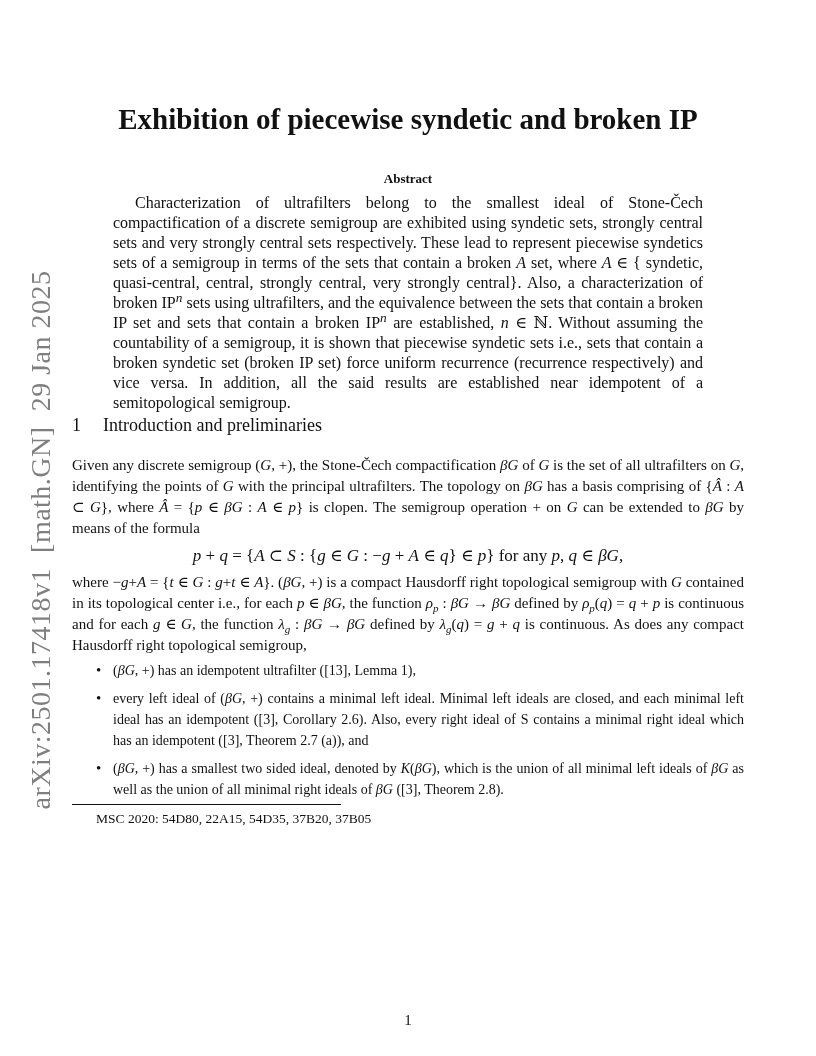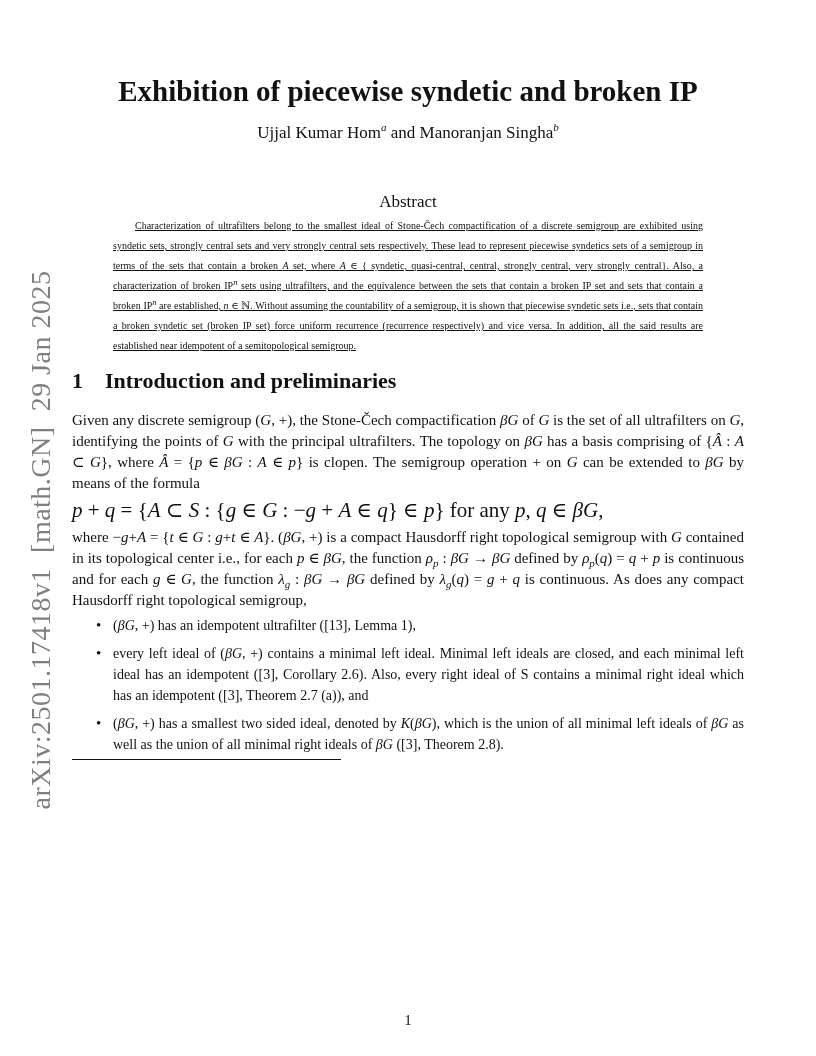--- a/index.html
+++ b/index.html
@@ -24,66 +24,65 @@
     font-size: 28px;
     color: #7f7f7f;
     letter-spacing: 0.5px;
   }
   .content {
     position: absolute;
     left: 72px; top: 0;
     width: 672px;
   }
   .title {
-    margin-top: 74px;
+    margin-top: 102px;
     text-align: center;
     font-size: 29px;
     line-height: 35px;
     font-weight: bold;
   }
   .authors {
     margin-top: 13px;
     text-align: center;
     font-size: 17px;
     line-height: 22px;
   }
   .authors sup, .fn sup { font-size: 11px; }
   .abstract-heading {
-    margin-top: 48px;
+    margin-top: 32px;
     text-align: center;
-    font-weight: normal;
-    font-size: 17px;
+    font-weight: bold;
+    font-size: 13px;
     line-height: 20px;
   }
   .abstract-body {
     margin: 4px 41px 0 41px;
-    font-size: 10px;
+    font-size: 16px;
     line-height: 20px;
     text-align: justify;
     text-indent: 22px;
-    text-decoration: underline;
   }
   .section-heading {
-    margin-top: 12px;
-    font-size: 22px;
+    font-size: 18px;
     line-height: 25px;
-    font-weight: bold;
+    font-weight: normal;
   }
   .section-heading .sec-num { display: inline-block; margin-right: 22px; }
   .body-par {
     margin-top: 4px;
     font-size: 15px;
     line-height: 21px;
     text-align: justify;
   }
   .body-par.after-heading { margin-top: 17px; }
   .formula {
     margin: 6px 0 6px 0;
-    font-size: 21px;
+    font-size: 17px;
     line-height: 21px;
+    text-align: center;
   }
   .bullets { margin-top: 4px; }
   .bullet-row {
     display: flex;
     margin-top: 7px;
     padding-left: 24px;
   }
   .bullet-row:first-child { margin-top: 0; }
   .bullet-marker {
     width: 17px;
@@ -125,21 +124,20 @@
 <body>
 
 <div class="page">
 
   <div class="watermark" style="color: rgb(127, 127, 127);">arXiv:2501.17418v1  [math.GN]  29 Jan 2025</div>
 
   <div class="content">
 
     <h1 class="title"><span>Exhibition of piecewise syndetic and broken IP</span><br></h1>
 
-    <div class="authors">Ujjal Kumar Hom<sup><i>a</i></sup> and Manoranjan Singha<sup><i>b</i></sup></div>
 
     <div class="abstract-heading">Abstract</div>
     <p class="abstract-body">Characterization of ultrafilters belong to the smallest ideal of Stone-Čech compactification of a discrete semigroup are exhibited using syndetic sets, strongly central sets and very strongly central sets respectively.  These lead to represent piecewise syndetics sets of a semigroup in terms of the sets that contain a broken <i>A</i> set, where <i>A</i> ∈ { syndetic, quasi-central, central, strongly central, very strongly central}.  Also, a characterization of broken IP<sup><i>n</i></sup> sets using ultrafilters, and the equivalence between the sets that contain a broken IP set and sets that contain a broken IP<sup><i>n</i></sup> are established, <i>n</i> ∈ ℕ. Without assuming the countability of a semigroup, it is shown that piecewise syndetic sets i.e., sets that contain a broken syndetic set (broken IP set) force uniform recurrence (recurrence respectively) and vice versa. In addition, all the said results are established near idempotent of a semitopological semigroup.</p>
 
     <h2 class="section-heading"><span class="sec-num">1</span><span>Introduction and preliminaries</span></h2>
 
     <p class="body-par after-heading">Given any discrete semigroup (<i>G</i>, +), the Stone-Čech compactification <i>βG</i> of <i>G</i> is the set of all ultrafilters on <i>G</i>, identifying the points of <i>G</i> with the principal ultrafilters.  The topology on <i>βG</i> has a basis comprising of {<i>Â</i> : <i>A</i> ⊂ <i>G</i>}, where <i>Â</i> = {<i>p</i> ∈ <i>βG</i> : <i>A</i> ∈ <i>p</i>} is clopen.  The semigroup operation + on <i>G</i> can be extended to <i>βG</i> by means of the formula</p>
 
     <div class="formula"><i>p</i> + <i>q</i> = {<i>A</i> ⊂ <i>S</i> : {<i>g</i> ∈ <i>G</i> : −<i>g</i> + <i>A</i> ∈ <i>q</i>} ∈ <i>p</i>} for any <i>p</i>, <i>q</i> ∈ <i>βG</i>,</div>
 
@@ -155,19 +153,20 @@
         <span class="bullet-text">every left ideal of (<i>βG</i>, +) contains a minimal left ideal.  Minimal left ideals are closed, and each minimal left ideal has an idempotent ([3], Corollary 2.6).  Also, every right ideal of S contains a minimal right ideal which has an idempotent ([3], Theorem 2.7 (a)), and</span>
       </div>
       <div class="bullet-row">
         <span class="bullet-marker">•</span>
         <span class="bullet-text">(<i>βG</i>, +) has a smallest two sided ideal, denoted by <i>K</i>(<i>βG</i>), which is the union of all minimal left ideals of <i>βG</i> as well as the union of all minimal right ideals of <i>βG</i> ([3], Theorem 2.8).</span>
       </div>
     </div>
 
     <div class="footnote-block">
       <div class="footnote-rule"></div>
+      <div class="fn fn-msc">MSC 2020: 54D80, 22A15, 54D35, 37B20, 37B05</div>
     </div>
 
   </div>
 
   <div class="page-number">1</div>
 
 </div>
 
 </body></html>

